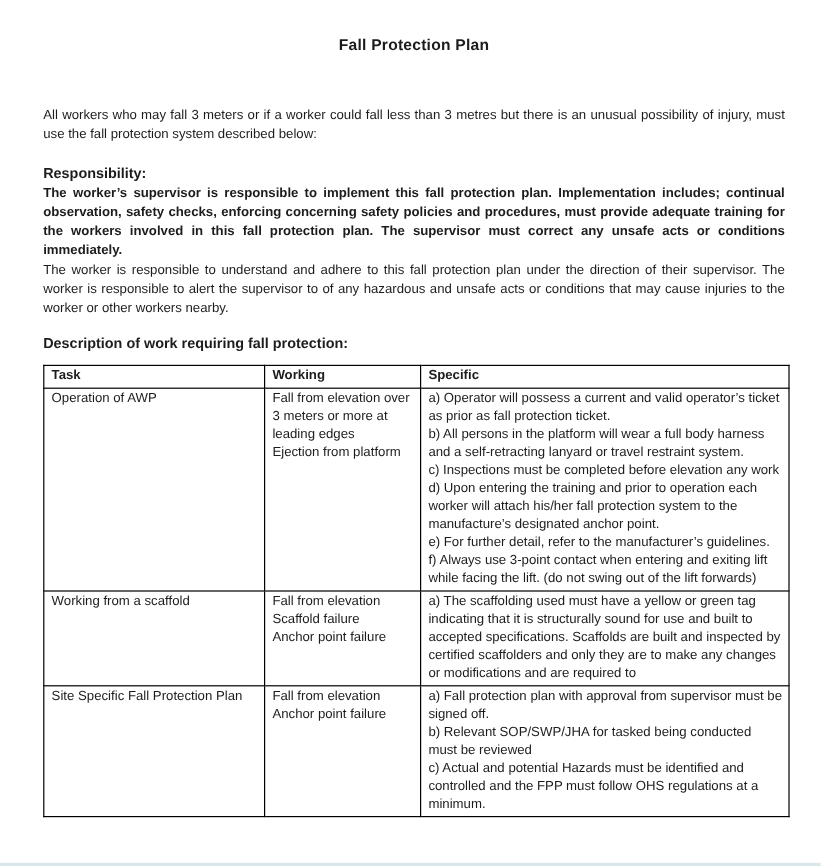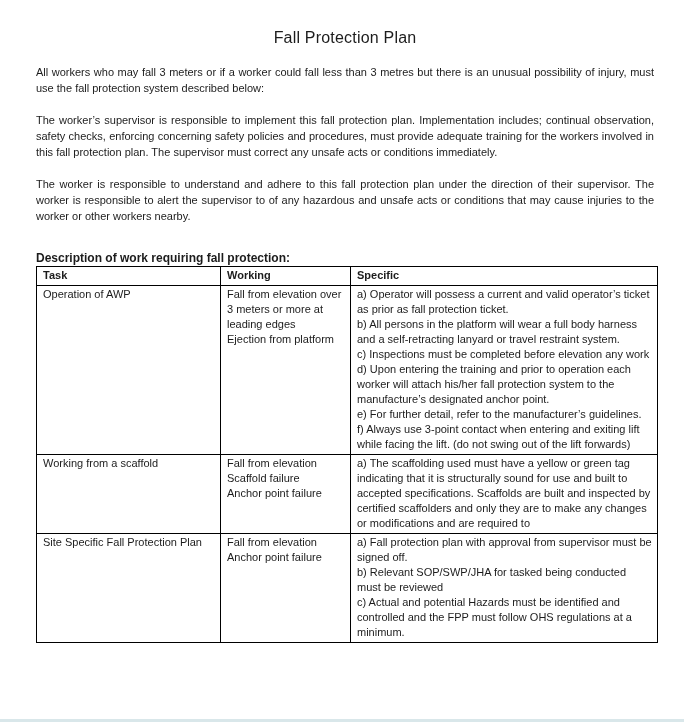--- a/index.html
+++ b/index.html
@@ -9,32 +9,32 @@
   }
   *{box-sizing:border-box;}
   html,body{margin:0;padding:0;}
   body{
     width:684px;height:722px;overflow:hidden;background:#ffffff;
     font-family:"Liberation Sans", sans-serif;color:var(--text);
     position:relative;
   }
   .page{padding:28px 30px 0 36px;}
   .title{
-    font-size:16px;font-weight:normal;text-align:center;
+    font-size:13px;font-weight:bold;text-align:center;
     margin:0;line-height:20px;letter-spacing:0.2px;
   }
   .para{font-size:11px;line-height:16px;text-align:justify;margin:0;}
-  .intro{margin-top:16px;}
-  .p1{margin-top:16px;}
-  .p2{margin-top:16px;}
+  .intro{margin-top:40px;}
+  .p1{margin-top:1px;font-weight:bold;}
+  .p2{}
   .section-heading{font-size:12px;font-weight:bold;margin:0;line-height:15px;}
   .resp-heading{margin-top:17px;}
-  .desc-heading{margin-top:27px;}
+  .desc-heading{margin-top:14px;}
   table{
-    border-collapse:collapse;table-layout:fixed;width:621px;
+    border-collapse:collapse;table-layout:fixed;width:621px;margin-top:10px;
   }
   col.c-task{width:184px;}
   col.c-haz{width:130px;}
   col.c-ctl{width:307px;}
   th,td{
     border:1px solid var(--border);
     vertical-align:top;text-align:left;
     font-size:11px;line-height:15px;
     padding:1px 5px 2px 6px;
   }
@@ -47,20 +47,21 @@
 </style>
 </head>
 <body>
 
 <div class="page">
 
   <h1 class="title">Fall Protection Plan</h1>
 
   <p class="para intro">All workers who may fall 3 meters or if a worker could fall less than 3 metres but there is an unusual possibility of injury, must use the fall protection system described below:</p>
 
+  <h2 class="section-heading resp-heading">Responsibility:</h2>
 
   <p class="para p1">The worker’s supervisor is responsible to implement this fall protection plan. Implementation includes; continual observation, safety checks, enforcing concerning safety policies and procedures, must provide adequate training for the workers involved in this fall protection plan. The supervisor must correct any unsafe acts or conditions immediately.</p>
 
   <p class="para p2">The worker is responsible to understand and adhere to this fall protection plan under the direction of their supervisor. The worker is responsible to alert the supervisor to of any hazardous and unsafe acts or conditions that may cause injuries to the worker or other workers nearby.</p>
 
   <h2 class="section-heading desc-heading">Description of work requiring fall protection:</h2>
 
   <table>
     <colgroup>
       <col class="c-task">

